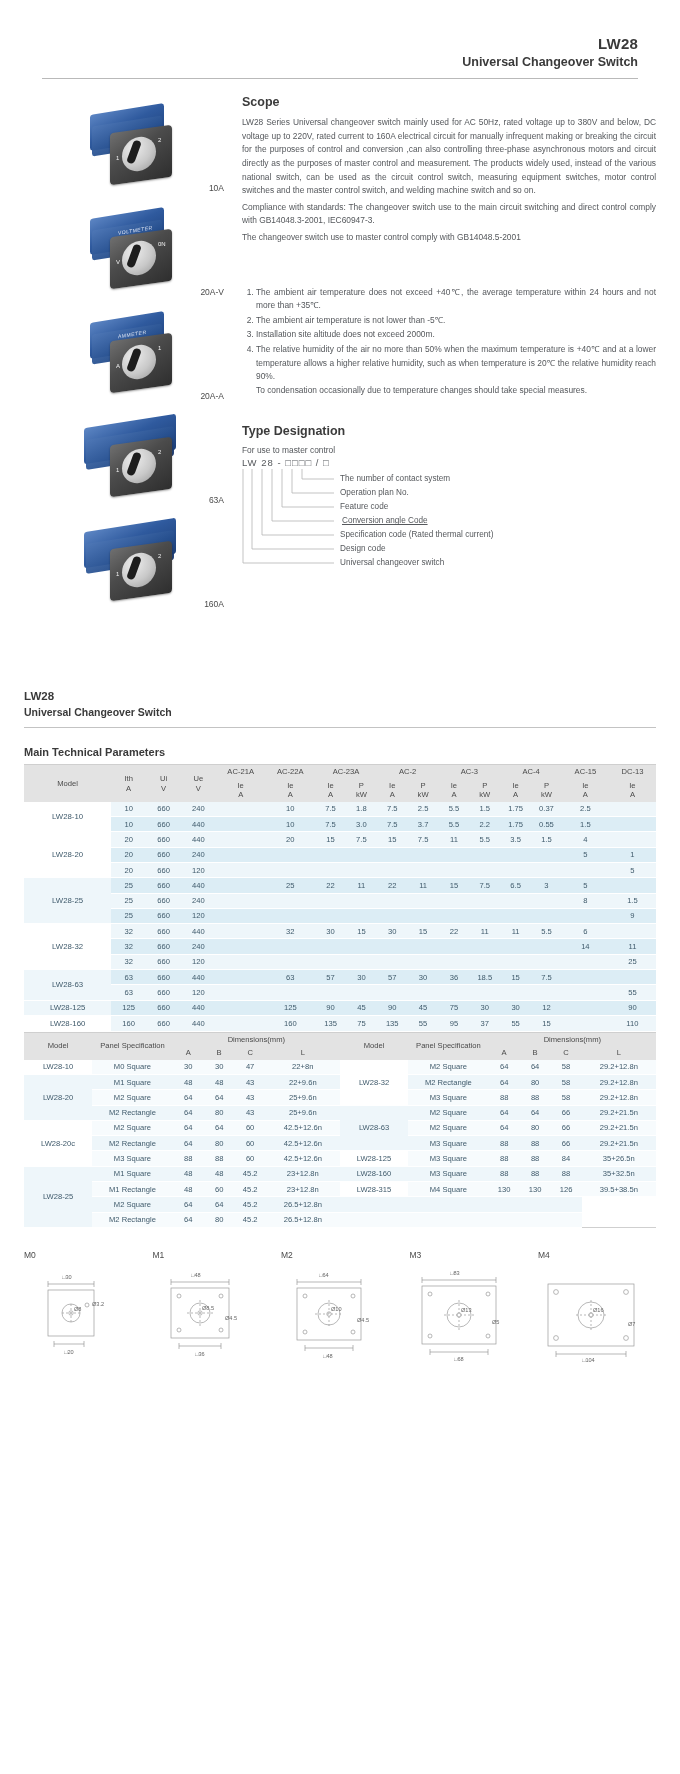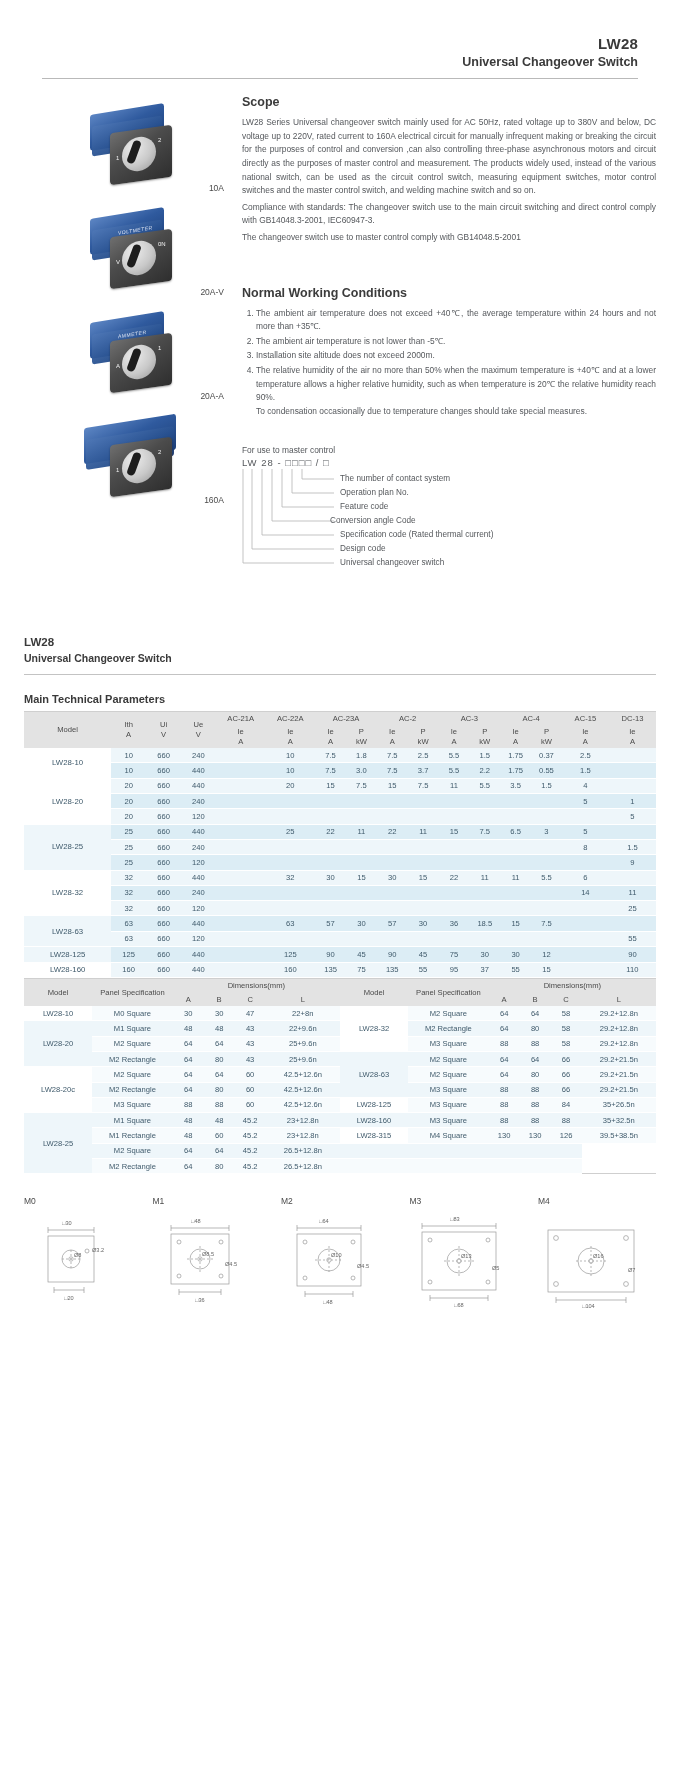--- a/index.html
+++ b/index.html
@@ -356,20 +356,34 @@
             <div class="panel"></div>
               <div class="dial"></div>
               <div class="knob"></div>
             <div class="num1">A</div>
             <div class="num2">1</div>
           </div>
         </div>
         <div class="cap">20A-A</div>
       </div>
 
+      <div class="product">
+        <div class="shot">
+          <div class="sw wide">
+            <div class="blue"></div>
+              <div class="blue2"></div>
+            <div class="panel"></div>
+              <div class="dial"></div>
+              <div class="knob"></div>
+            <div class="num1">1</div>
+            <div class="num2">2</div>
+          </div>
+        </div>
+        <div class="cap">63A</div>
+      </div>
 
       <div class="product">
         <div class="shot">
           <div class="sw wide">
             <div class="blue"></div>
               <div class="blue2"></div>
             <div class="panel"></div>
               <div class="dial"></div>
               <div class="knob"></div>
             <div class="num1">1</div>
@@ -383,60 +397,60 @@
 
     <div class="col-right">
 
       <h2 class="sec">Scope</h2>
       <p class="para">LW28 Series Universal changeover switch mainly used for AC 50Hz, rated voltage up to 380V and below, DC voltage up to 220V, rated current to 160A electrical circuit for manually infrequent making or breaking the circuit for the purposes of control and conversion ,can also controlling three-phase asynchronous motors and circuit directly as the purposes of master control and measurement. The products widely used, instead of the various national switch, can be used as the circuit control switch, measuring equipment switches, motor control switches and the master control switch, and welding machine switch and so on.</p>
       <p class="para">Compliance with standards: The changeover switch use to the main circuit switching and direct control comply with GB14048.3-2001, IEC60947-3.</p>
       <p class="para">The changeover switch use to master control comply with GB14048.5-2001</p>
 
       <div class="gap-lg"></div>
 
-      <h2 class="sec">Normal Working Conditions</h2>
       <ol class="conds">
         <li>
             <p>The ambient air temperature does not exceed +40℃, the average temperature within 24 hours and not more than +35℃.</p>
           </li>
         <li>
             <p>The ambient air temperature is not lower than -5℃.</p>
           </li>
         <li>
             <p>Installation site altitude does not exceed 2000m.</p>
           </li>
         <li>
           <p>The relative humidity of the air no more than 50% when the maximum temperature is +40℃ and at a lower temperature allows a higher relative humidity, such as when temperature is 20℃ the relative humidity reach 90%.</p>
           <p>To condensation occasionally due to temperature changes should take special measures.</p>
         </li>
       </ol>
 
       <div class="gap-md"></div>
 
       <div class="typedes">
+        <h2 class="sec">Type Designation</h2>
         <p class="intro">For use to master control</p>
         <p class="code-line">LW 28 - □□□□ / □</p>
 
         <div class="diagram">
           <svg width="420" height="104" viewBox="0 0 420 104">
             <g stroke="#b4b4b4" stroke-width="0.8" fill="none">
 
               <path d="M60,0 L60,10 L92,10"></path>
               <path d="M50,0 L50,24 L92,24"></path>
               <path d="M40,0 L40,38 L92,38"></path>
               <path d="M30,0 L30,52 L92,52"></path>
               <path d="M20,0 L20,66 L92,66"></path>
               <path d="M10,0 L10,80 L92,80"></path>
               <path d="M1,0 L1,94 L92,94"></path>
             </g>
           </svg>
           <div class="dlabel" style="left:98px; top:5px;">The number of contact system</div>
           <div class="dlabel" style="left:98px; top:19px;">Operation plan No.</div>
           <div class="dlabel" style="left:98px; top:33px;">Feature code</div>
-          <div class="dlabel" style="left:88px; top:47px;">Conversion angle Code</div>
+          <div class="dlabel" style="left:100px; top:47px;text-decoration:underline;">Conversion angle Code</div>
           <div class="dlabel" style="left:98px; top:61px;">Specification code (Rated thermal current)</div>
           <div class="dlabel" style="left:98px; top:75px;">Design code</div>
           <div class="dlabel" style="left:98px; top:89px;">Universal changeover switch</div>
         </div>
 
       </div>
 
     </div>
   </div>
 

